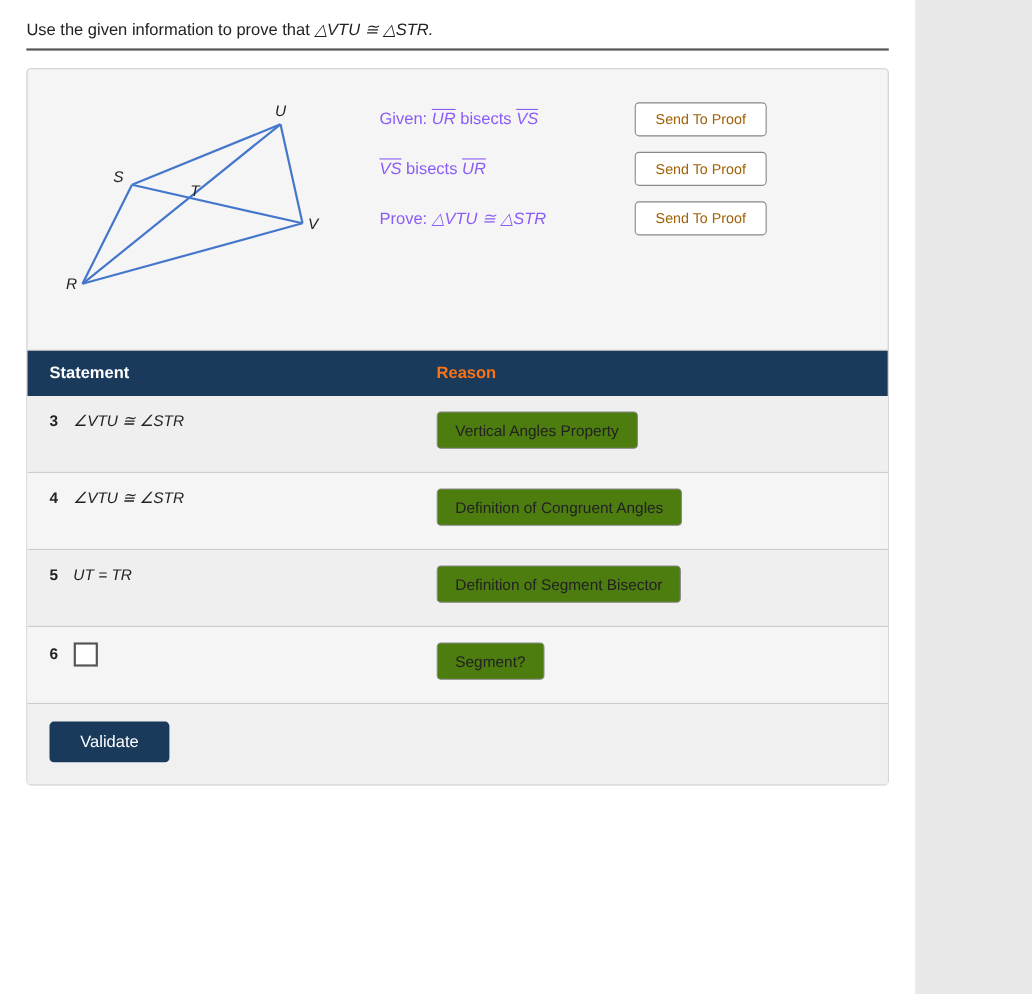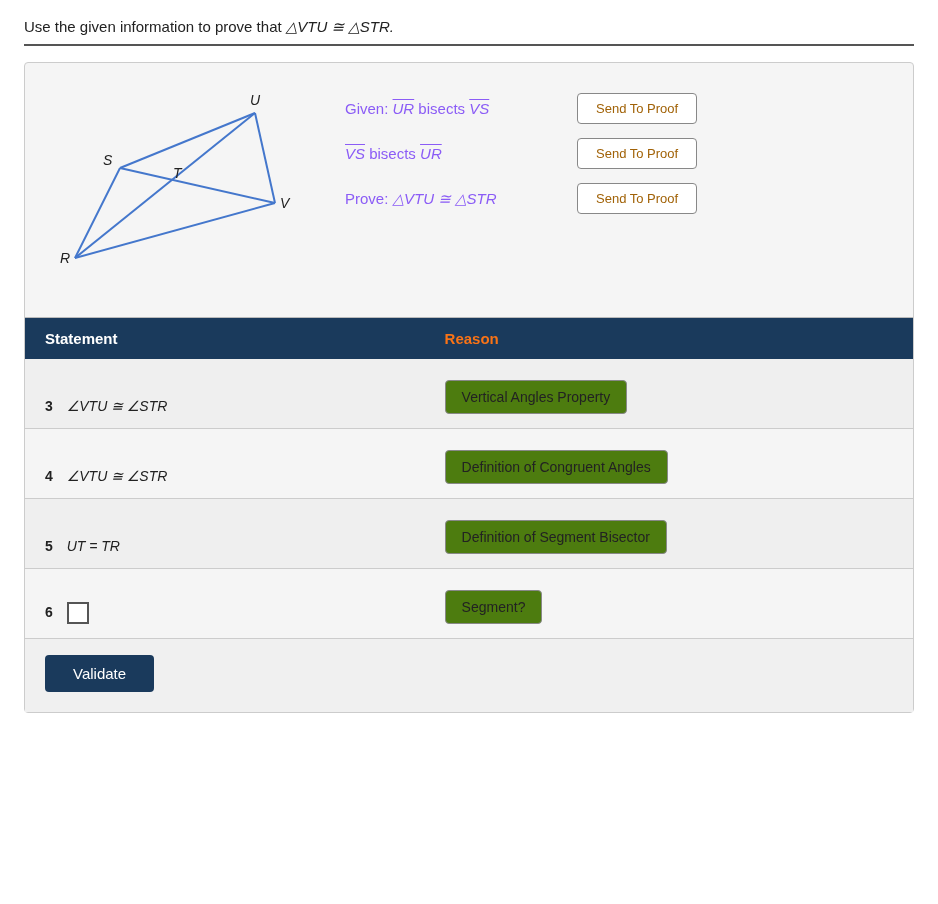--- a/index.html
+++ b/index.html
@@ -5,21 +5,21 @@
     * { box-sizing: border-box; margin: 0; padding: 0; }
     body {
       font-family: Arial, sans-serif;
       background: #e8e8e8;
       min-height: 904px;
       width: 938px;
       overflow: hidden;
     }
     .page-wrapper {
       background: #fff;
-      width: 938px;
+      width: 832px;
       min-height: 904px;
       padding: 18px 24px 24px 24px;
     }
     .page-title {
       font-size: 15px;
       color: #222;
       margin-bottom: 16px;
       border-bottom: 2px solid #555;
       padding-bottom: 8px;
     }
@@ -104,21 +104,21 @@
       color: #f97316;
       font-size: 15px;
       font-weight: 600;
     }
     .table-row {
       display: flex;
       flex-direction: row;
       border-bottom: 1px solid #ccc;
       background: #f5f5f5;
       min-height: 70px;
-      align-items: flex-end;
+      align-items: flex-start;
     }
     .table-row:nth-child(even) {
       background: #efefef;
     }
     .col-statement {
       width: 45%;
       padding: 14px 20px;
       font-size: 14px;
       color: #222;
     }

